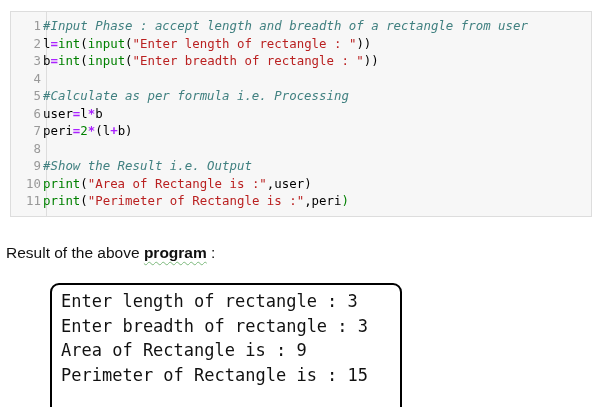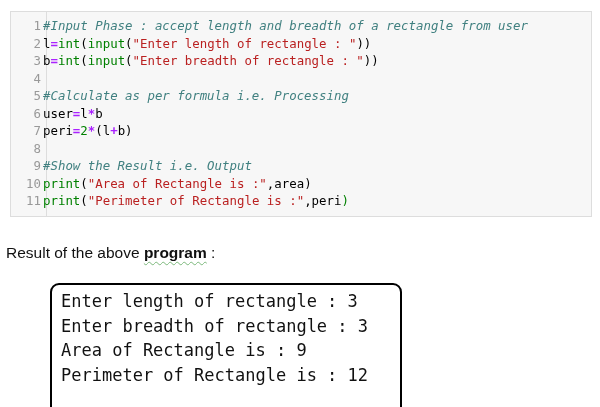--- a/index.html
+++ b/index.html
@@ -46,25 +46,25 @@
   <div id="code-lines">
       <div class="line" style="top: 5px;"><span class="ln">1</span><span class="src"><span class="cm">#Input Phase : accept length and breadth of a rectangle from user</span></span></div>
       <div class="line" style="top: 22.5px;"><span class="ln">2</span><span class="src"><span>l</span><span class="op">=</span><span class="bi">int</span><span>(</span><span class="bi">input</span><span>(</span><span class="st">"Enter length of rectangle : "</span><span>))</span></span></div>
       <div class="line" style="top: 40px;"><span class="ln">3</span><span class="src"><span>b</span><span class="op">=</span><span class="bi">int</span><span>(</span><span class="bi">input</span><span>(</span><span class="st">"Enter breadth of rectangle : "</span><span>))</span></span></div>
       <div class="line" style="top: 57.5px;"><span class="ln">4</span><span class="src"></span></div>
       <div class="line" style="top: 75px;"><span class="ln">5</span><span class="src"><span class="cm">#Calculate as per formula i.e. Processing</span></span></div>
       <div class="line" style="top: 92.5px;"><span class="ln">6</span><span class="src"><span>user</span><span class="op">=</span><span>l</span><span class="op">*</span><span>b</span></span></div>
       <div class="line" style="top: 110px;"><span class="ln">7</span><span class="src"><span>peri</span><span class="op">=</span><span class="nm">2</span><span class="op">*</span><span>(l</span><span class="op">+</span><span>b)</span></span></div>
       <div class="line" style="top: 127.5px;"><span class="ln">8</span><span class="src"></span></div>
       <div class="line" style="top: 145px;"><span class="ln">9</span><span class="src"><span class="cm">#Show the Result i.e. Output</span></span></div>
-      <div class="line" style="top: 162.5px;"><span class="ln">10</span><span class="src"><span class="bi">print</span><span>(</span><span class="st">"Area of Rectangle is :"</span><span>,area)</span></span></div>
+      <div class="line" style="top: 162.5px;"><span class="ln">10</span><span class="src"><span class="bi">print</span><span>(</span><span class="st">"Area of Rectangle is :"</span><span>,user)</span></span></div>
       <div class="line" style="top: 180px;"><span class="ln">11</span><span class="src"><span class="bi">print</span><span>(</span><span class="st">"Perimeter of Rectangle is :"</span><span>,peri</span><span class="bi">)</span></span></div>
     </div>
 </div>
 
 <div class="caption"><span>Result of the above </span><span class="spell">program</span><span> :</span></div>
 
 <div class="output-box">
   <div class="out-line">Enter length of rectangle : 3</div>
   <div class="out-line">Enter breadth of rectangle : 3</div>
   <div class="out-line">Area of Rectangle is : 9</div>
-  <div class="out-line">Perimeter of Rectangle is : 12</div>
+  <div class="out-line">Perimeter of Rectangle is : 15</div>
 </div>
 
 </body></html>

